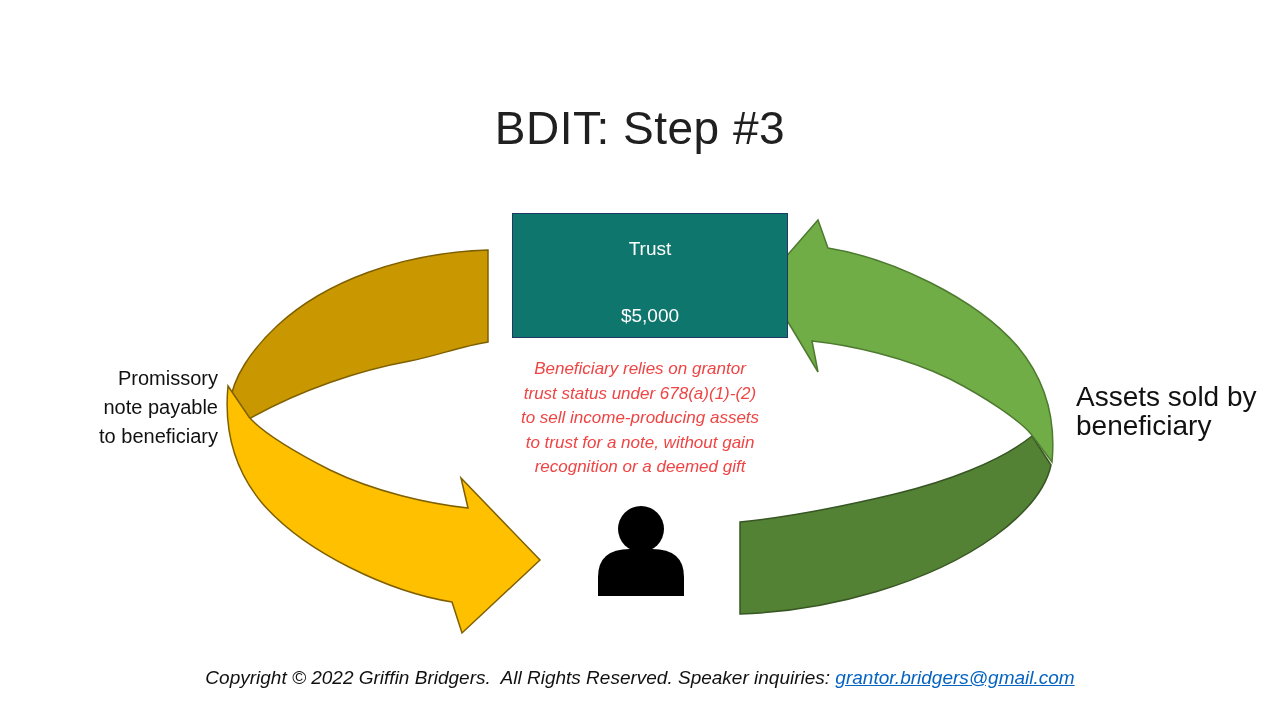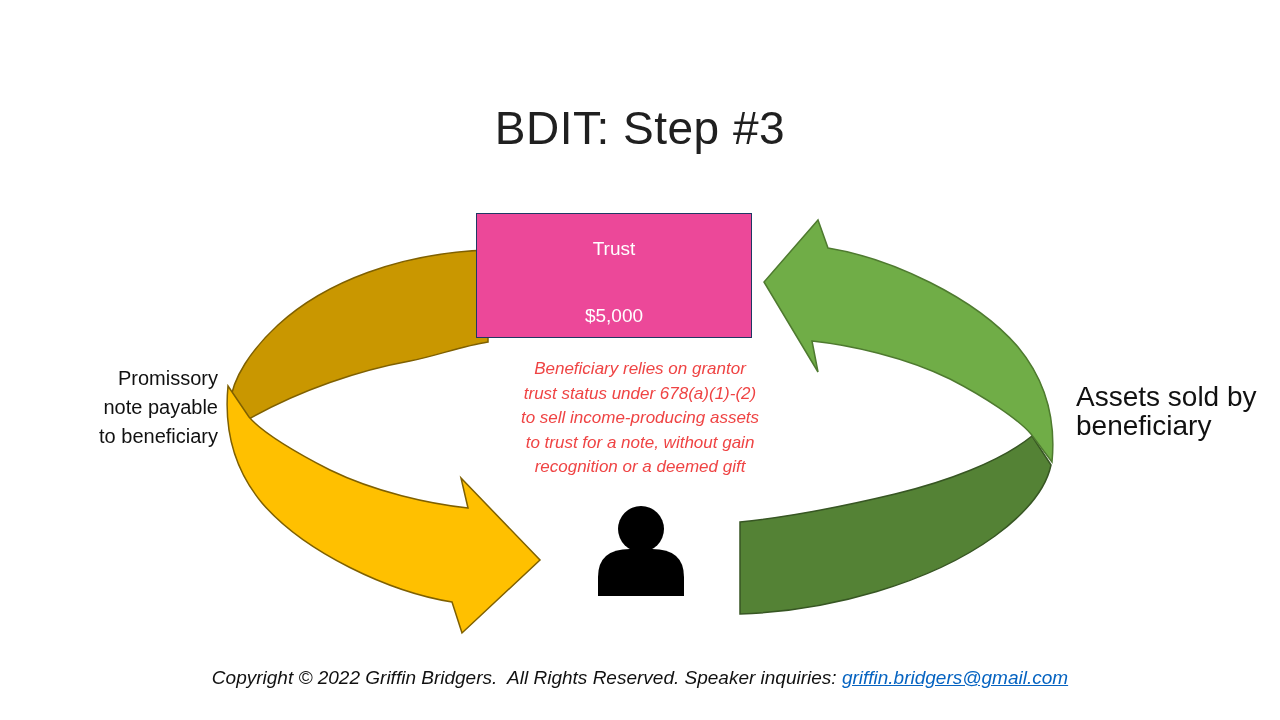--- a/index.html
+++ b/index.html
@@ -6,22 +6,22 @@
   .slide{
     position:relative;width:1280px;height:692px;overflow:hidden;
     background:#ffffff;font-family:"Liberation Sans",sans-serif;color:#1a1a1a;
   }
   .diagram-canvas{position:absolute;left:0;top:0;width:1280px;height:720px;}
   .slide-title{
     position:absolute;left:0;top:70px;width:1280px;text-align:center;
     font-size:46px;font-weight:300;letter-spacing:0.5px;color:#202020;
   }
   .trust-box{
-    position:absolute;left:476px;top:213px;width:276px;height:125px;
-    background:#ec4899;border:1.5px solid #1f3864;box-sizing:border-box;
+    position:absolute;left:512px;top:213px;width:276px;height:125px;
+    background:#0f766e;border:1.5px solid #1f3864;box-sizing:border-box;
     color:#ffffff;text-align:center;
   }
   .trust-box .tb-name{margin-top:24px;font-size:19px;}
   .trust-box .tb-amount{margin-top:45px;font-size:19px;}
   .center-note{
     position:absolute;left:460px;top:357px;width:360px;
     text-align:center;font-style:italic;font-size:17px;line-height:24.5px;
     white-space:pre-line;color:#ef4444;
   }
   .left-label{
@@ -118,15 +118,15 @@
 to trust for a note, without gain
 recognition or a deemed gift</div>
 
   <div class="left-label">Promissory
 note payable
 to beneficiary</div>
 
   <div class="right-label">Assets sold by
 beneficiary</div>
 
-  <div class="footer"><span>Copyright © 2022 Griffin Bridgers.  All Rights Reserved. Speaker inquiries: </span><a>griffin.bridgers@gmail.com</a></div>
+  <div class="footer"><span>Copyright © 2022 Griffin Bridgers.  All Rights Reserved. Speaker inquiries: </span><a>grantor.bridgers@gmail.com</a></div>
 
 </div>
 
 </body></html>

